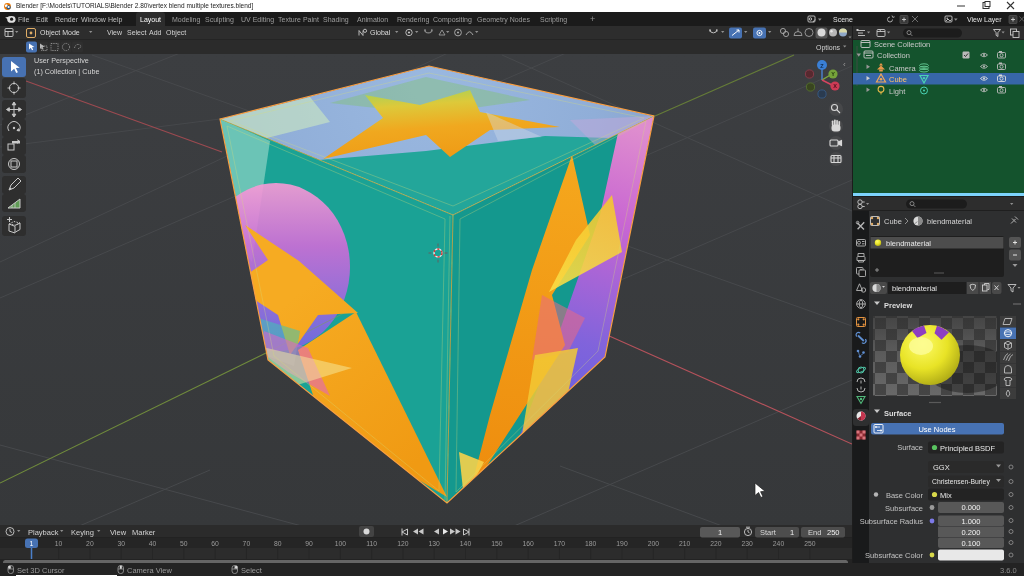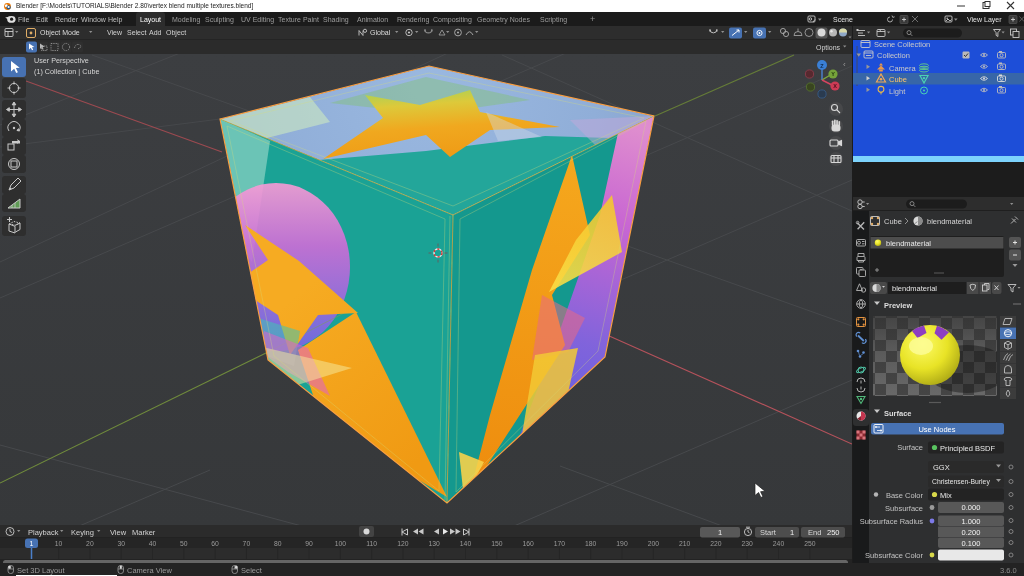--- a/index.html
+++ b/index.html
@@ -10,21 +10,21 @@
 #titlebar{left:0;top:0;width:1024px;height:12px;background:#fff;color:#111;font-size:8px}
 
 #menubar{left:0;top:12px;width:1024px;height:14px;background:#1b1b1b;color:#bfbfbf;font-size:7px}
 .mn{position:absolute;top:3.5px}
 .wtab{position:absolute;top:0;height:14px;line-height:15px;color:#9d9d9d}
 .wtab.on{background:#2d2d2d;color:#fff;border-radius:3px 3px 0 0;text-align:center}
 
 #vheader{left:0;top:26px;width:852px;height:14px;background:#2d2d2d;color:#d4d4d4;font-size:8px;border-bottom:1px solid #242424}
 #tsets{left:0;top:40px;width:852px;height:14px;background:#2b2b2b;color:#c8c8c8;font-size:8px}
 
-#outliner{left:853px;top:26px;width:171px;height:136px;background:#1d4ed8;color:#c8c8c8;font-size:8px;border-bottom:6px solid #7dd3fc}
+#outliner{left:853px;top:26px;width:171px;height:170px;background:#14532d;color:#c8c8c8;font-size:8px;border-bottom:3px solid #7dd3fc}
 #outlhead{position:absolute;left:0;top:0;width:171px;height:14px;background:#2d2d2d;border-bottom:1px solid #1f1f1f}
 #props{left:853px;top:197px;width:171px;height:366px;background:#2e2f30;color:#c5c5c5;font-size:8px}
 #ptabs{position:absolute;left:0;top:14px;width:16px;height:352px;background:#191a1b}
 #propshead{position:absolute;left:0;top:0;width:171px;height:14px;background:#2d2d2d;border-bottom:1px solid #1f1f1f}
 .deco{position:absolute;width:4px;height:4px;border:1px solid #7e7e7e;border-radius:50%}
 
 #timeline{left:0;top:525px;width:852px;height:28px;background:#2b2b2b}
 #tlhead{position:absolute;left:0;top:0;width:852px;height:13px;background:#2b2b2b;color:#cecece;font-size:8px;border-bottom:1px solid #222}
 #ruler{position:absolute;left:0;top:13px;width:852px;height:10px;background:#252525;color:#919191;font-size:7px}
 #tracks{position:absolute;left:0;top:23px;width:852px;height:11px;background:#2c2c2c}
@@ -875,20 +875,20 @@
           <path d="M8 6 h5.5 M10.7 2.5 v3.5"></path>
       <rect x="8.2" y="2.7" width="2.5" height="3" rx="1" fill="#d8d8d8" stroke="none"></rect>
       <rect x="118" y="2.5" width="5.5" height="8" rx="2.5"></rect>
           <path d="M118 6 h5.5 M120.7 2.5 v3.5"></path>
       <rect x="119.8" y="2.7" width="2" height="3" fill="#d8d8d8" stroke="none"></rect>
       <rect x="232" y="2.5" width="5.5" height="8" rx="2.5"></rect>
           <path d="M232 6 h5.5 M234.7 2.5 v3.5"></path>
       <rect x="235" y="2.7" width="2.5" height="3" rx="1" fill="#d8d8d8" stroke="none"></rect>
     </g>
   </svg>
-  <span class="abs t" style="left:17px;top:2.5px">Set 3D Layout</span>
+  <span class="abs t" style="left:17px;top:2.5px">Set 3D Cursor</span>
   <span class="abs t" style="left:127px;top:2.5px">Camera View</span>
   <span class="abs t" style="left:241px;top:2.5px">Select</span>
   <span class="abs t" style="left:1000px;top:2.5px;color:#8a8a8a">3.6.0</span>
   <div class="abs" style="left:16px;top:11.5px;width:101px;height:1.5px;background:#fff"></div>
 </div>
 
 </div>
 
 </body></html>

